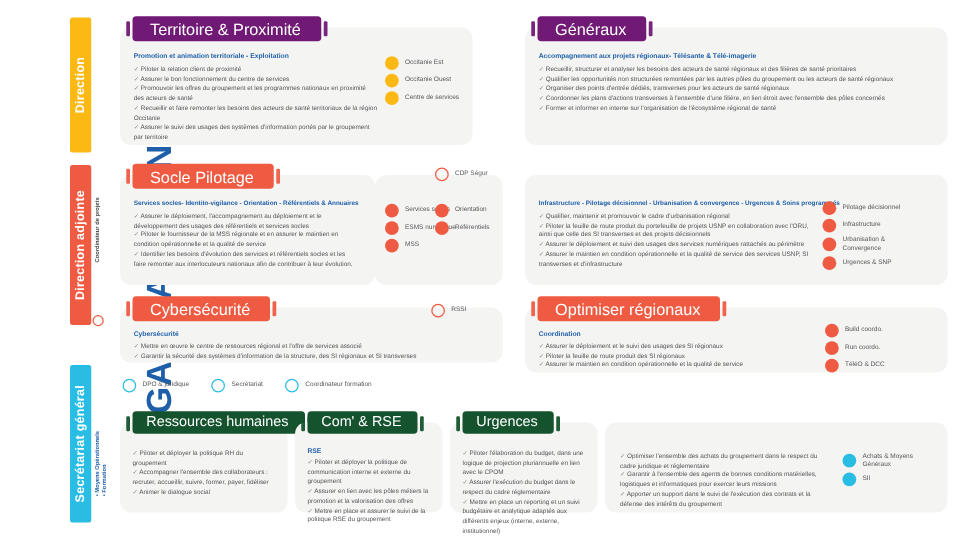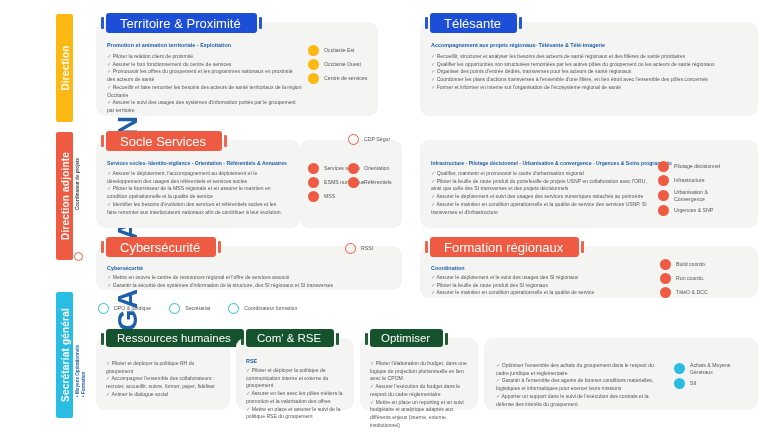--- a/index.html
+++ b/index.html
@@ -62,21 +62,21 @@
     top: -9px; left: 10px;
     height: 20px;
     padding: 0 16px 0 14px;
     display: flex; align-items: center;
     color: #ffffff;
     font-size: 13px;
     white-space: nowrap;
     border-radius: 3px;
   }
   .ribbon.small { height: 18px; font-size: 11.5px; padding: 0 13px 0 11px; }
-  .ribbon.yellow { background: #1d4ed8; }
+  .ribbon.yellow { background: #701a75; }
   .ribbon.red    { background: #ef5b42; }
   .ribbon.cyan   { background: #14532d; }
   
   .ribbon::before, .ribbon::after {
     content: ""; position: absolute; top: 4px;
     width: 3px; height: 12px; border-radius: 1px;
     background: inherit; opacity: .95;
   }
   .ribbon::before { left: -5px; }
   .ribbon::after  { right: -5px; }
@@ -163,33 +163,33 @@
           <span class="badge-label">Occitanie Ouest</span>
         </div>
       <div class="badge">
           <span class="dot yellow"></span>
           <span class="badge-label">Centre de services</span>
         </div>
     </div>
   </div>
 
   <div class="card" style="left:420px; top:22px; width:338px; height:94px;">
-    <div class="ribbon yellow">Télésante</div>
+    <div class="ribbon yellow">Généraux</div>
     <div class="subtitle" style="left:11px; top:20px;">Accompagnement aux projets régionaux- Télésante &amp; Télé-imagerie</div>
     <div class="bullets" style="left:11px; top:31px; width:312px;">
       <div><span class="chk">✓ </span><span>Recueillir, structurer et analyser les besoins des acteurs de santé régionaux et des filières de santé prioritaires</span></div>
       <div><span class="chk">✓ </span><span>Qualifier les opportunités non structurées remontées par les autres pôles du groupement ou les acteurs de santé régionaux</span></div>
       <div><span class="chk">✓ </span><span>Organiser des points d'entrée dédiés, transverses pour les acteurs de santé régionaux</span></div>
       <div><span class="chk">✓ </span><span>Coordonner les plans d'actions transverses à l'ensemble d'une filière, en lien étroit avec l'ensemble des pôles concernés</span></div>
       <div><span class="chk">✓ </span><span>Former et informer en interne sur l'organisation de l'écosystème régional de santé</span></div>
     </div>
   </div>
 
   <div class="card" style="left:96px; top:140px; width:204px; height:88px;">
-    <div class="ribbon red">Socle Services</div>
+    <div class="ribbon red">Socle Pilotage</div>
     <div class="subtitle" style="left:11px; top:20px; font-size:5.1px;">Services socles- Identito-vigilance - Orientation - Référentiels &amp; Annuaires</div>
     <div class="bullets" style="left:11px; top:30px; width:178px;">
       <div><span class="chk">✓ </span><span>Assurer le déploiement, l'accompagnement au déploiement et le développement des usages des référentiels et services socles</span></div>
       <div><span class="chk">✓ </span><span>Piloter le fournisseur de la MSS régionale et en assurer le maintien en condition opérationnelle et la qualité de service</span></div>
       <div><span class="chk">✓ </span><span>Identifier les besoins d'évolution des services et référentiels socles et les faire remonter aux interlocuteurs nationaux afin de contribuer à leur évolution.</span></div>
     </div>
   </div>
 
   <div class="card" style="left:300px; top:140px; width:102px; height:88px;">
     <div class="badges" style="left:8px; top:23px;">
@@ -257,21 +257,21 @@
       <div><span class="chk">✓ </span><span>Mettre en œuvre le centre de ressources régional et l'offre de services associé</span></div>
       <div><span class="chk">✓ </span><span>Garantir la sécurité des systèmes d'information de la structure, des SI régionaux et SI transverses</span></div>
     </div>
   </div>
   <div class="badge" style="position:absolute; left:345px; top:243px;">
     <span class="dot hollow-red"></span>
     <span class="badge-label">RSSI</span>
   </div>
 
   <div class="card" style="left:420px; top:246px; width:338px; height:52px;">
-    <div class="ribbon red">Formation régionaux</div>
+    <div class="ribbon red">Optimiser régionaux</div>
     <div class="subtitle" style="left:11px; top:19px;">Coordination</div>
     <div class="bullets" style="left:11px; top:28px; width:228px;">
       <div><span class="chk">✓ </span><span>Assurer le déploiement et le suivi des usages des SI régionaux</span></div>
       <div><span class="chk">✓ </span><span>Piloter la feuille de route produit des SI régionaux</span></div>
       <div><span class="chk">✓ </span><span>Assurer le maintien en condition opérationnelle et la qualité de service</span></div>
     </div>
     <div class="badges" style="left:240px; top:13px;">
       <div class="badge">
           <span class="dot red"></span>
           <span class="badge-label">Build coordo.</span>
@@ -315,21 +315,21 @@
     <div class="ribbon small cyan">Com' &amp; RSE</div>
     <div class="subtitle" style="left:10px; top:20px;">RSE</div>
     <div class="bullets" style="left:10px; top:29px; width:102px;">
       <div><span class="chk">✓ </span><span>Piloter et déployer la politique de communication interne et externe du groupement</span></div>
       <div><span class="chk">✓ </span><span>Assurer en lien avec les pôles métiers la promotion et la valorisation des offres</span></div>
       <div><span class="chk">✓ </span><span>Mettre en place et assurer le suivi de la politique RSE du groupement</span></div>
     </div>
   </div>
 
   <div class="card" style="left:360px; top:338px; width:118px; height:72px;">
-    <div class="ribbon small cyan">Optimiser</div>
+    <div class="ribbon small cyan">Urgences</div>
     <div class="bullets" style="left:10px; top:22px; width:102px;">
       <div><span class="chk">✓ </span><span>Piloter l'élaboration du budget, dans une logique de projection pluriannuelle en lien avec le CPOM</span></div>
       <div><span class="chk">✓ </span><span>Assurer l'exécution du budget dans le respect du cadre réglementaire</span></div>
       <div><span class="chk">✓ </span><span>Mettre en place un reporting et un suivi budgétaire et analytique adaptés aux différents enjeux (interne, externe, institutionnel)</span></div>
     </div>
   </div>
 
   <div class="card" style="left:484px; top:338px; width:274px; height:72px;">
     <div class="bullets" style="left:12px; top:24px; width:168px;">
       <div><span class="chk">✓ </span><span>Optimiser l'ensemble des achats du groupement dans le respect du cadre juridique et réglementaire</span></div>

